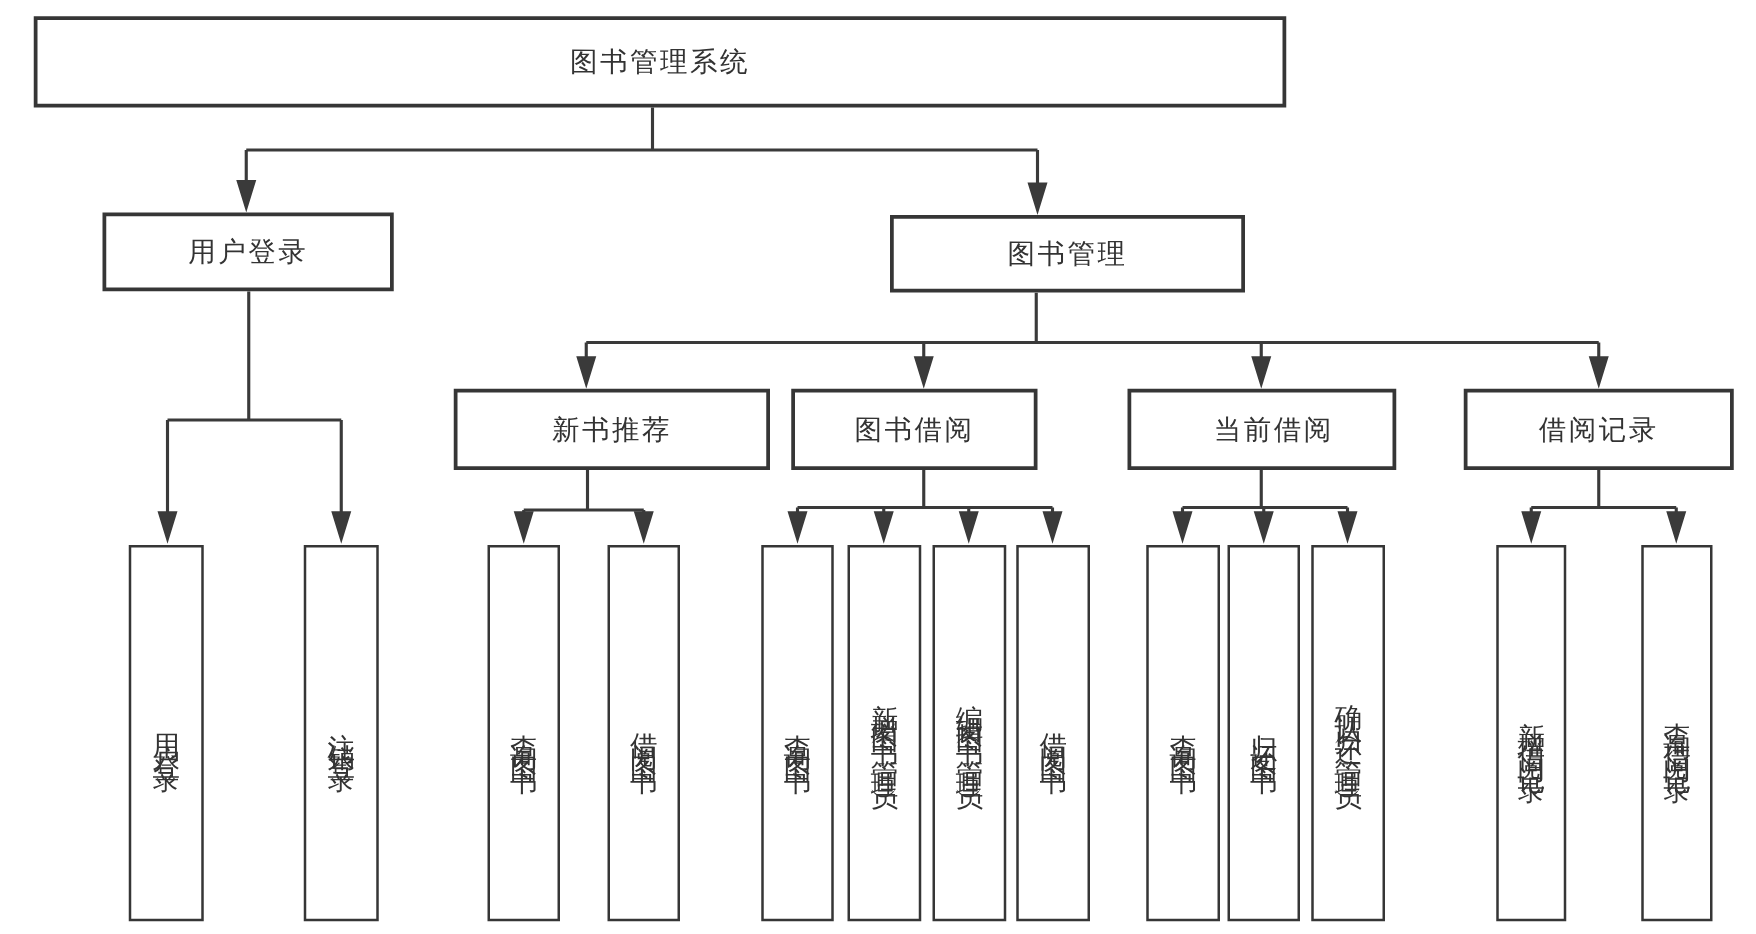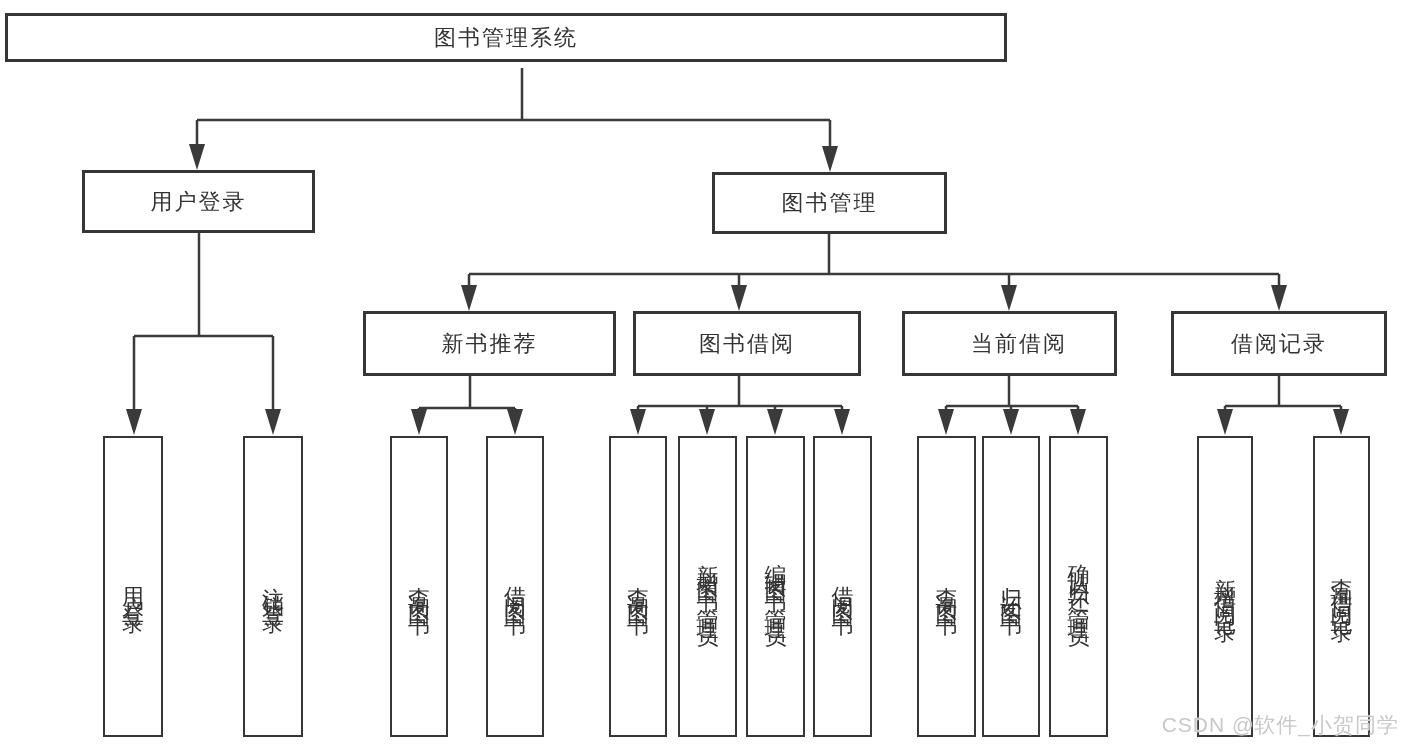--- a/index.html
+++ b/index.html
@@ -91,35 +91,35 @@
       <path class="line" d="M1009 376 V406 M946 406 H1078 M946 406 V411 M1011 406 V411 M1078 406 V411"></path>
       <path class="arrow" d="M938 409 h16 l-8 26 z M1003 409 h16 l-8 26 z M1070 409 h16 l-8 26 z"></path>
     </g>
 
     <g>
       <path class="line" d="M1279 376 V406 M1225 406 H1341 M1225 406 V411 M1341 406 V411"></path>
       <path class="arrow" d="M1217 409 h16 l-8 26 z M1333 409 h16 l-8 26 z"></path>
     </g>
   </svg>
 
-  <div class="box" style="left:5px; top:13px; width:1002px; height:49px;">
+  <div class="box" style="left:27px; top:13px; width:1002px; height:73px;">
     <span class="lbl">图书管理系统</span>
   </div>
 
   <div class="box" style="left:82px; top:170px; width:233px; height:63px;">
     <span class="lbl">用户登录</span>
   </div>
-  <div class="box" style="left:712px; top:172px; width:235px; height:62px;">
+  <div class="box" style="left:712px; top:172px; width:284px; height:62px;">
     <span class="lbl">图书管理</span>
   </div>
 
   <div class="box" style="left:363px; top:311px; width:253px; height:65px;">
     <span class="lbl">新书推荐</span>
   </div>
-  <div class="box" style="left:633px; top:311px; width:228px; height:65px;">
+  <div class="box" style="left:633px; top:311px; width:197px; height:65px;">
     <span class="lbl">图书借阅</span>
   </div>
   <div class="box" style="left:902px; top:311px; width:215px; height:65px;padding-left:19px;">
     <span class="lbl">当前借阅</span>
   </div>
   <div class="box" style="left:1171px; top:311px; width:216px; height:65px;">
     <span class="lbl">借阅记录</span>
   </div>
 
   <div class="box vbox" style="left:103px; top:436px; width:60px; height:301px;">
@@ -159,15 +159,14 @@
     <span class="lbl">确认归还（管理员）</span>
   </div>
 
   <div class="box vbox" style="left:1197px; top:436px; width:56px; height:301px;">
     <span class="lbl">新增借阅记录</span>
   </div>
   <div class="box vbox" style="left:1313px; top:436px; width:57px; height:301px;">
     <span class="lbl">查询借阅记录</span>
   </div>
 
-  <div class="watermark">CSDN @软件_小贺同学</div>
 
 </div>
 
 </body></html>

